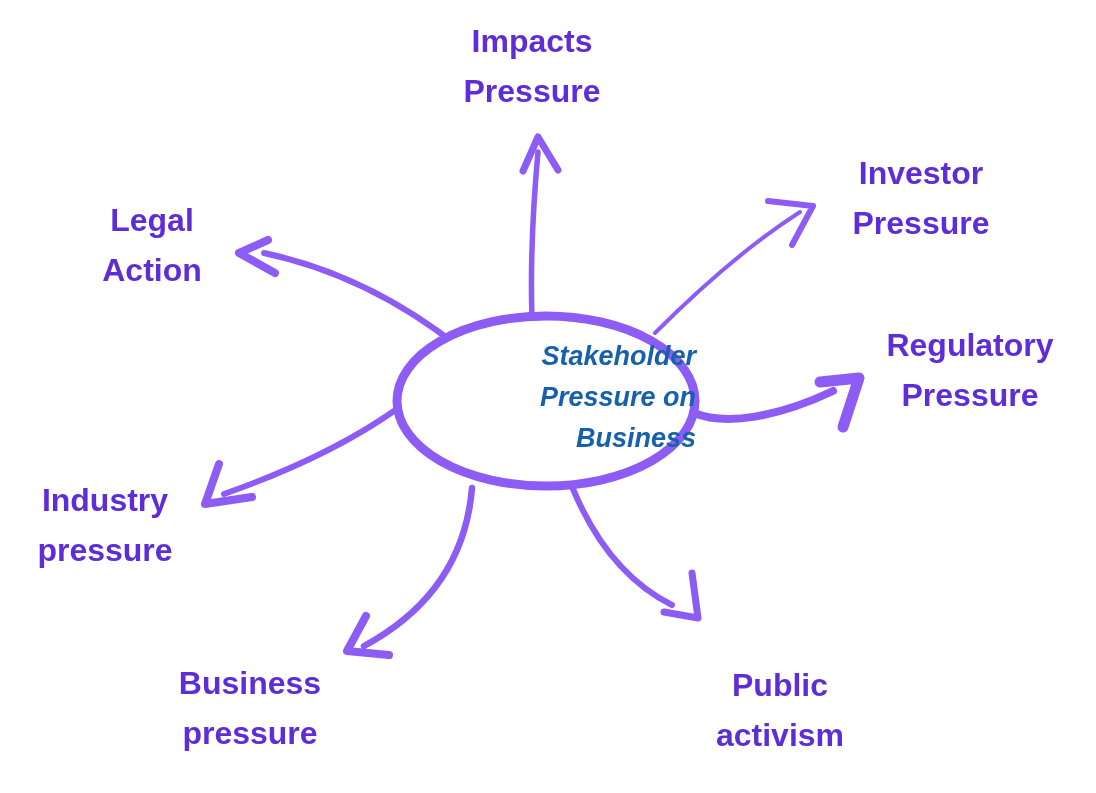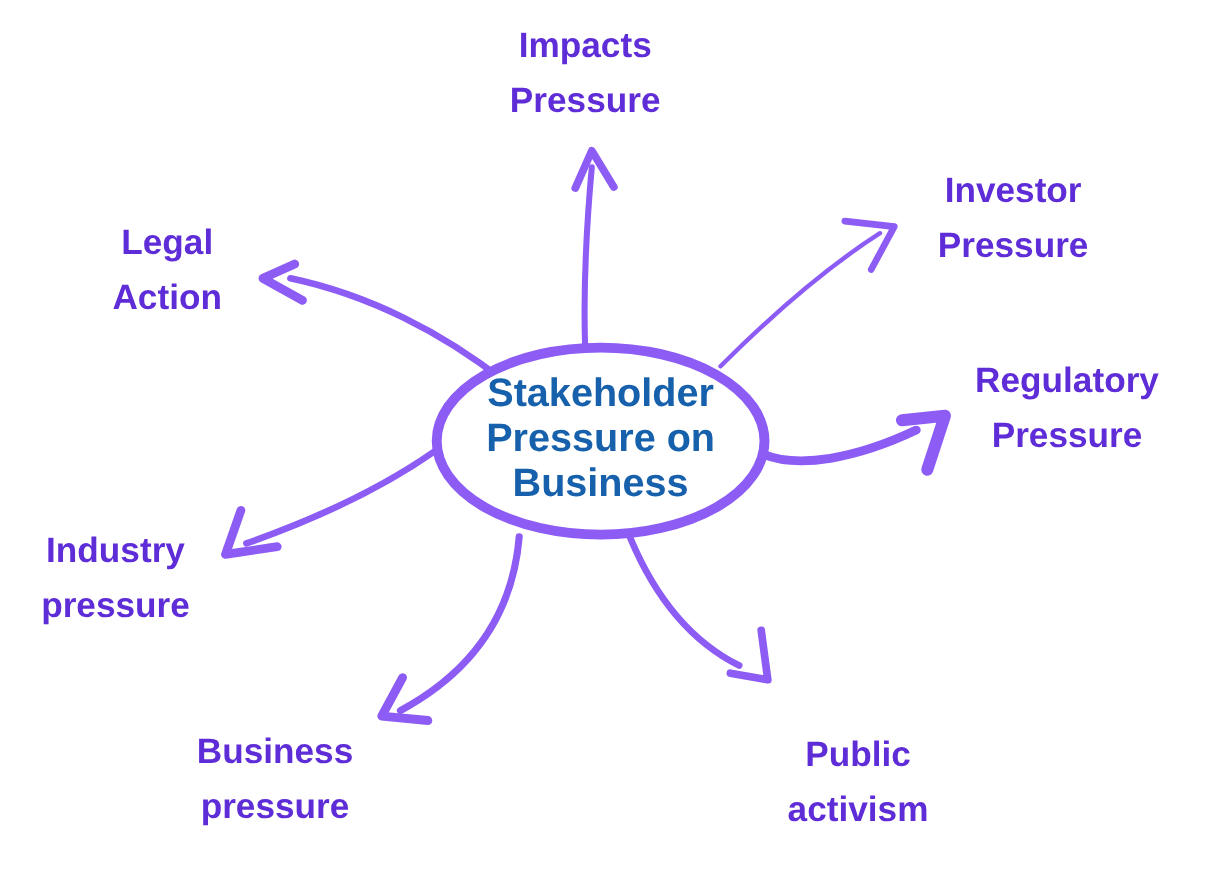--- a/index.html
+++ b/index.html
@@ -41,25 +41,26 @@
     line-height: 50px;
     font-weight: 700;
     letter-spacing: 0px;
   }
   .node-label span { display: block; }
   .center-label {
     position: absolute;
     left: 396px;
     top: 336px;
     width: 300px;
-    text-align: center;
+    text-align: right;
     color: var(--center-text);
-    font-size: 36px;
+    font-size: 27px;
     line-height: 41px;
     font-weight: 700;
+    font-style: italic;
   }
   .center-label span { display: block; }
   
   .pos-consumer   { left: 362px; top: 16px;  }
   .pos-investor   { left: 751px; top: 148px; }
   .pos-regulatory { left: 800px; top: 320px; }
   .pos-public     { left: 610px; top: 630px; margin-top: 30px; }
   .pos-employee   { left: 80px;  top: 658px; }
   .pos-industry   { left: -65px; top: 475px; }
   .pos-legal      { left: -18px; top: 195px; }

